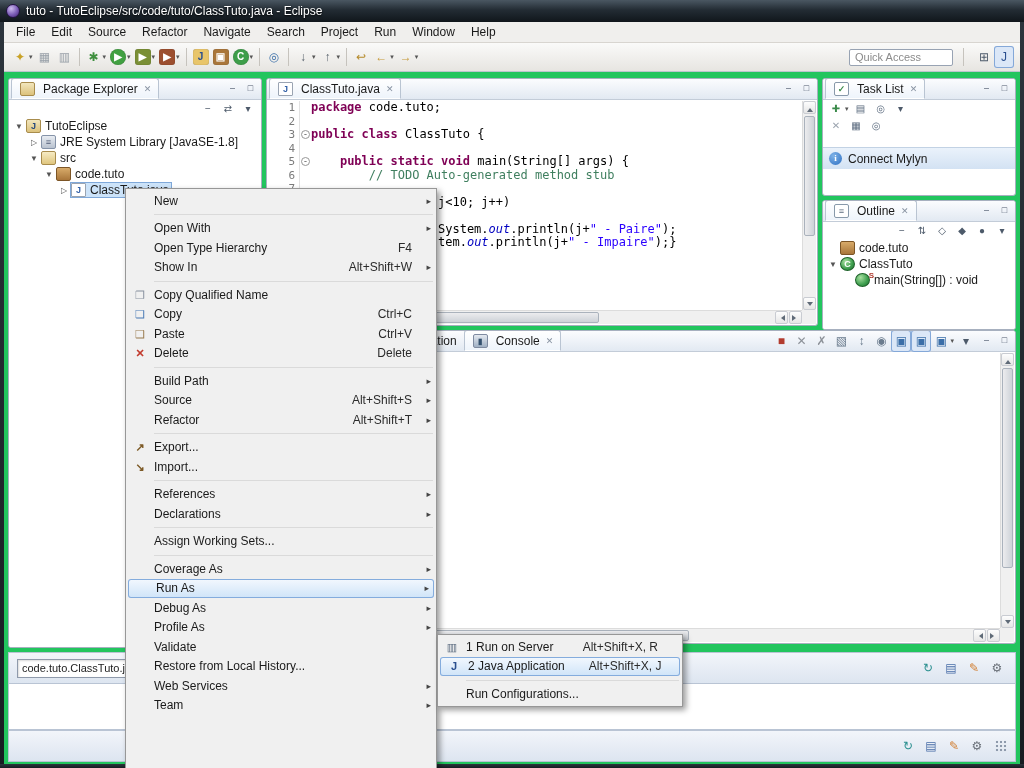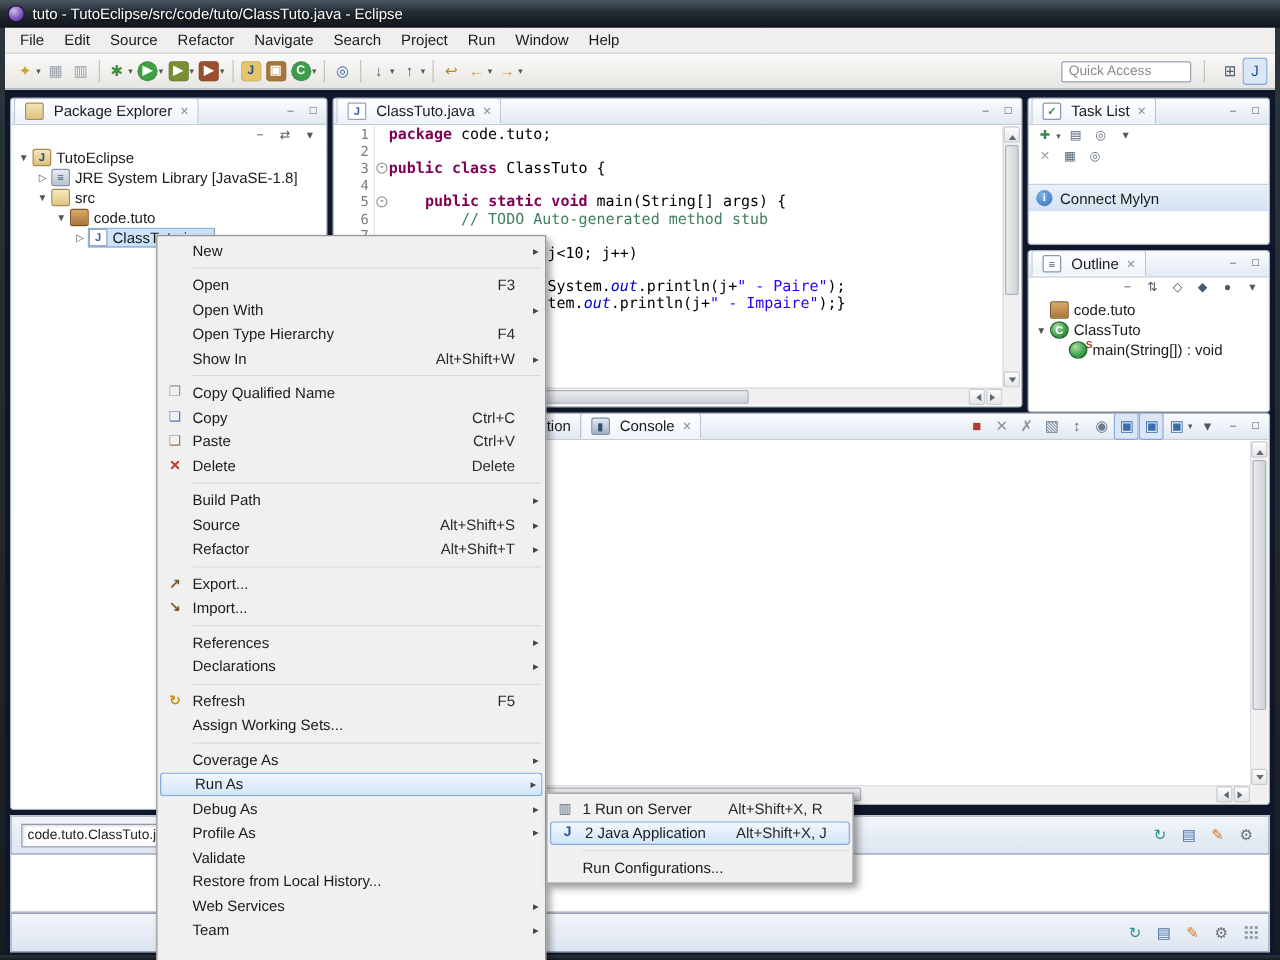--- a/index.html
+++ b/index.html
@@ -1,17 +1,17 @@
 <!DOCTYPE html>
 <html><head>
 <meta charset="utf-8">
 <style>
   *{box-sizing:border-box;margin:0;padding:0}
   html,body{margin:0;background:#555}
-  .win{position:relative;width:1024px;height:768px;background:#0f172a;overflow:hidden;
+  .win{position:relative;width:1024px;height:768px;background:#22c55e;overflow:hidden;
        font-family:"Liberation Sans",sans-serif;font-size:12px;color:#1a1a1a}
   
   .titlebar{position:absolute;left:0;top:0;right:0;height:22px;
     background:linear-gradient(#4a5762,#232c34 45%,#10161b);
     display:flex;align-items:center;padding:0 6px;color:#fff;z-index:6}
   .app-icon{width:14px;height:14px;border-radius:50%;flex:0 0 14px;
     background:radial-gradient(circle at 35% 30%,#cdbcf0,#7a5bb5 55%,#40246e);
     border:1px solid #241145;margin-right:6px}
   .title{font-size:12px;text-shadow:0 1px 2px #000;white-space:nowrap}
   .win-btns{position:absolute;top:0;right:8px;display:flex;gap:1px}
@@ -588,26 +588,20 @@
   <div class="ctx" id="context-menu">
       <div class="mitem">
         <div class="mico"></div>
         <div class="mlabel">New</div>
         <div class="mshort"></div>
         <div class="marrow">▸</div>
       </div>
       <div class="msep"></div>
       <div class="mitem">
         <div class="mico"></div>
-        <div class="mlabel">Open</div>
-        <div class="mshort">F3</div>
-        <div class="marrow"></div>
-      </div>
-      <div class="mitem">
-        <div class="mico"></div>
         <div class="mlabel">Open With</div>
         <div class="mshort"></div>
         <div class="marrow">▸</div>
       </div>
       <div class="mitem">
         <div class="mico"></div>
         <div class="mlabel">Open Type Hierarchy</div>
         <div class="mshort">F4</div>
         <div class="marrow"></div>
       </div>
@@ -681,26 +675,20 @@
         <div class="mshort"></div>
         <div class="marrow">▸</div>
       </div>
       <div class="mitem">
         <div class="mico"></div>
         <div class="mlabel">Declarations</div>
         <div class="mshort"></div>
         <div class="marrow">▸</div>
       </div>
       <div class="msep"></div>
-      <div class="mitem">
-        <div class="mico mi-refresh"></div>
-        <div class="mlabel">Refresh</div>
-        <div class="mshort">F5</div>
-        <div class="marrow"></div>
-      </div>
       <div class="mitem">
         <div class="mico"></div>
         <div class="mlabel">Assign Working Sets...</div>
         <div class="mshort"></div>
         <div class="marrow"></div>
       </div>
       <div class="msep"></div>
       <div class="mitem">
         <div class="mico"></div>
         <div class="mlabel">Coverage As</div>

